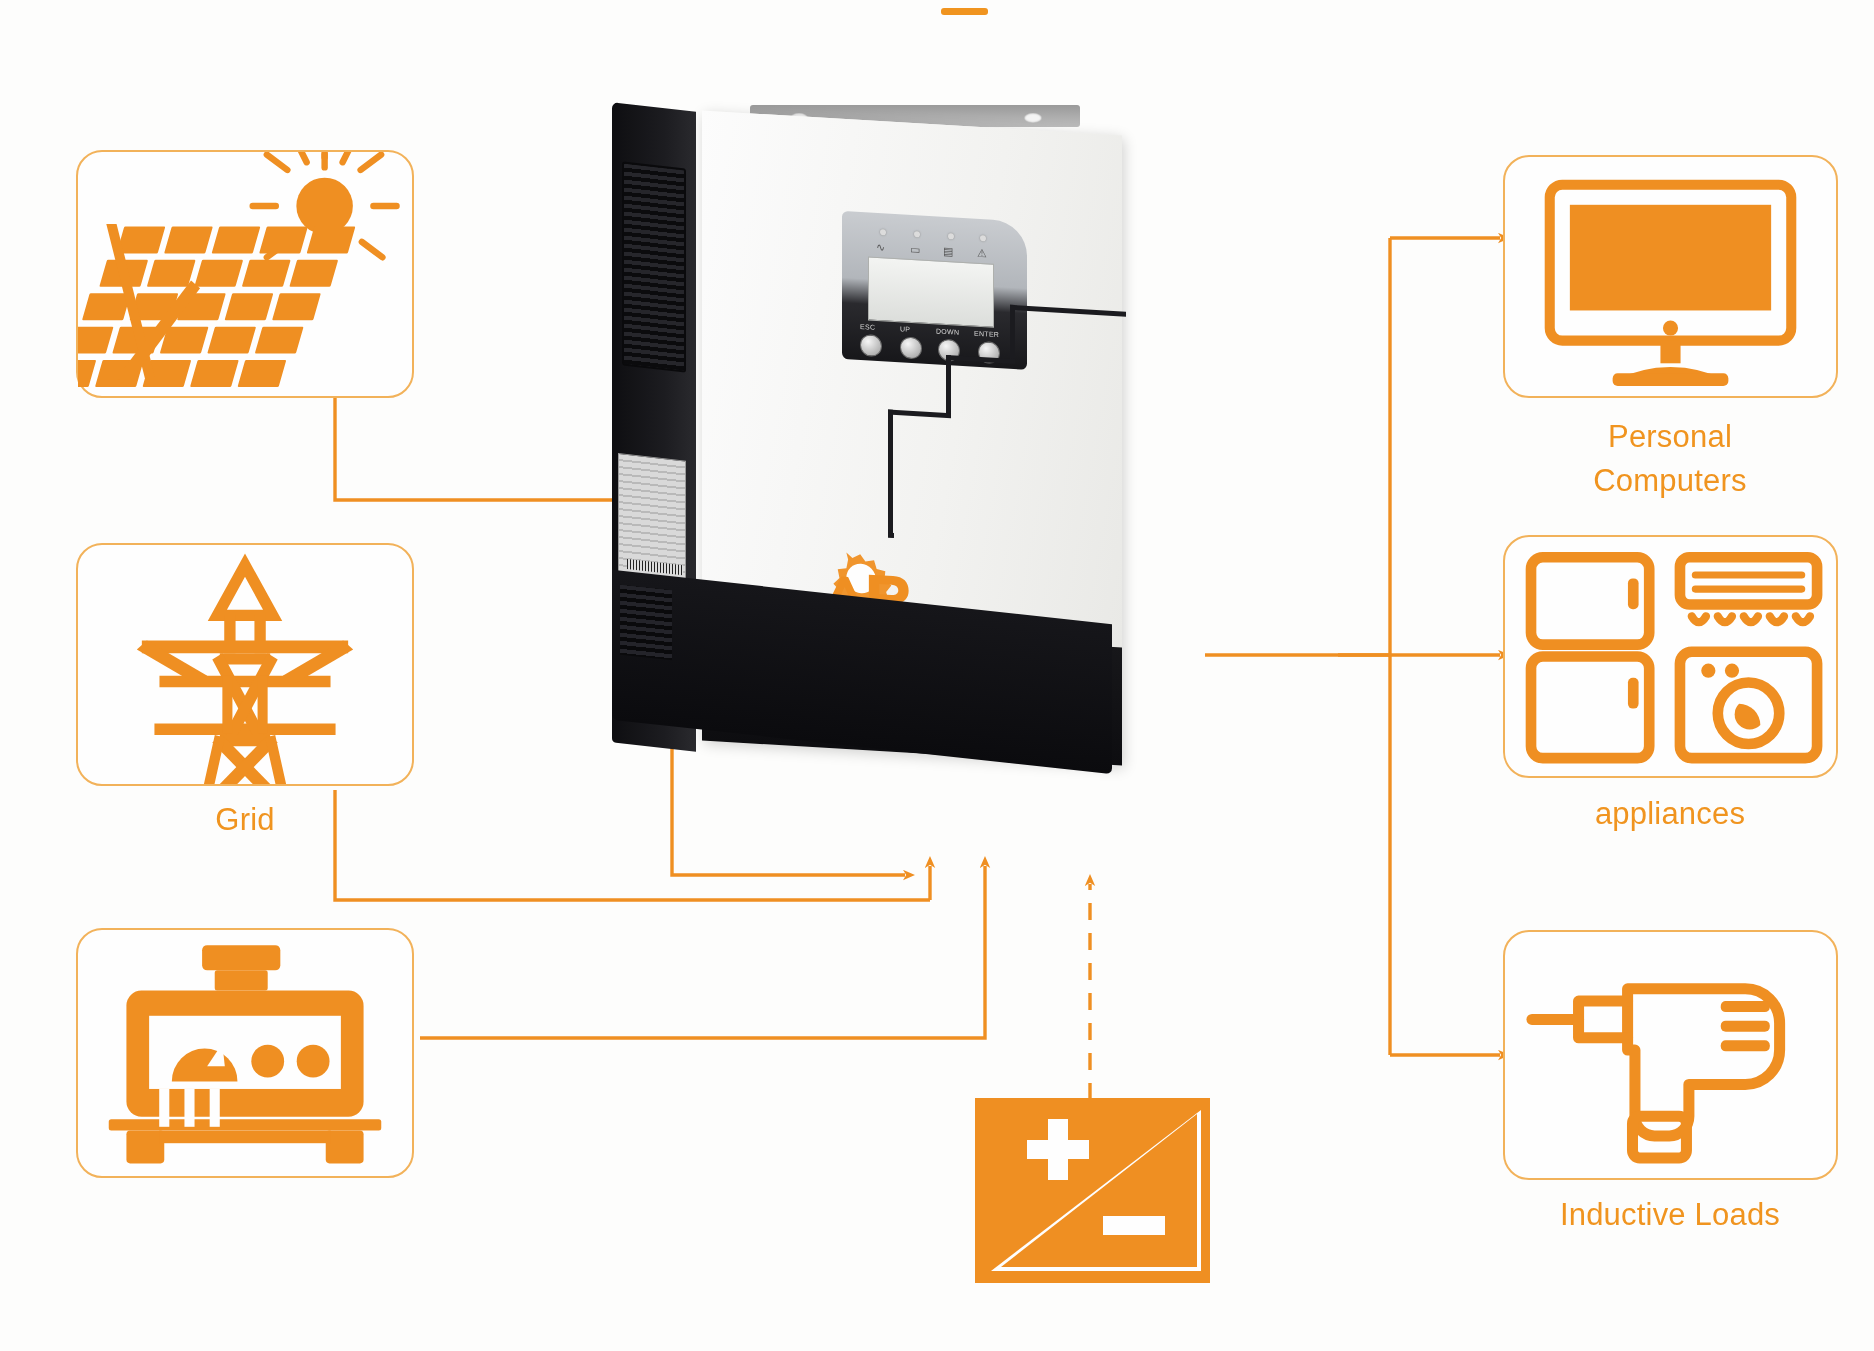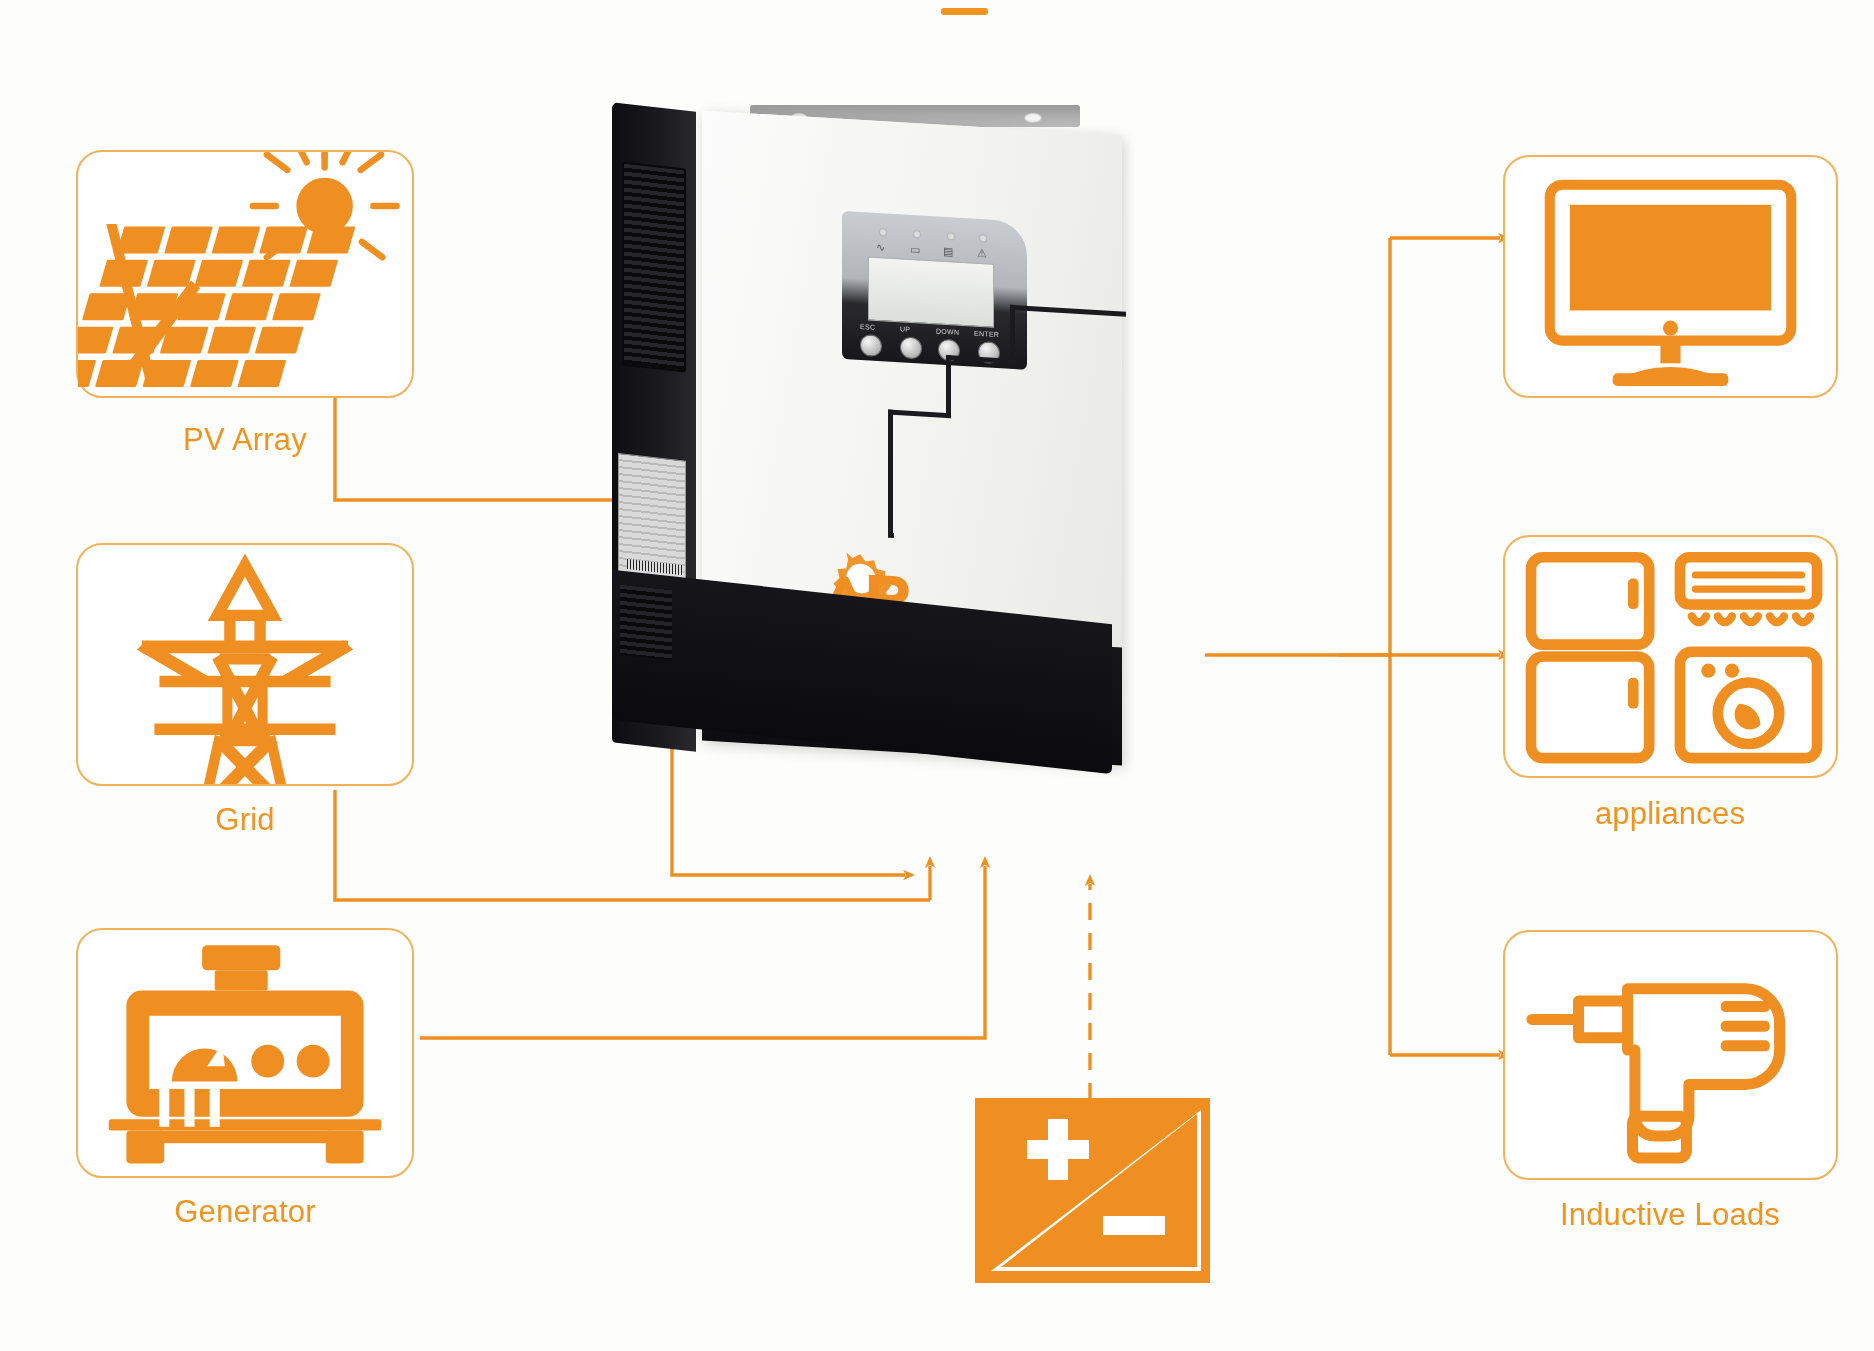--- a/index.html
+++ b/index.html
@@ -165,21 +165,20 @@
               <rect x="148" y="0" width="32" height="21" rx="1"></rect>
             </g>
           </g>
         </g>
 
         <path d="M22,56 L30,56 L60,176 L52,176 Z"></path>
         <path d="M30,176 L88,100 L95,106 L38,182 Z"></path>
       </g>
     </svg>
   </div>
-  <div class="cap" style="left:76px;top:420px;width:338px;">PV Array</div>
 
   <div class="card" style="left:76px;top:543px;width:338px;height:243px;">
     <svg viewBox="0 0 260 190" width="100%" height="100%">
       <g fill="none" stroke="#ef8f22" stroke-width="9" stroke-linejoin="miter">
         <path d="M130,16 L152,56 L108,56 Z"></path>
         <path d="M118,56 L118,86 M142,56 L142,86"></path>
       </g>
       <g fill="#ef8f22">
         <path d="M48,76 L212,76 L212,86 L48,86 Z"></path>
         <path d="M62,104 L198,104 L198,113 L62,113 Z"></path>
@@ -215,21 +214,20 @@
         <rect x="22" y="150" width="216" height="9" rx="2"></rect>
         <rect x="62" y="126" width="8" height="30" fill="#fefefe"></rect>
         <rect x="82" y="126" width="8" height="30" fill="#fefefe"></rect>
         <rect x="102" y="126" width="8" height="30" fill="#fefefe"></rect>
         <rect x="36" y="159" width="30" height="26" rx="3"></rect>
         <rect x="194" y="159" width="30" height="26" rx="3"></rect>
         <rect x="62" y="159" width="136" height="10"></rect>
       </g>
     </svg>
   </div>
-  <div class="cap" style="left:76px;top:1192px;width:338px;">Generator</div>
 
   <div class="inv">
     <div class="inv-bracket"></div>
     <div class="inv-leftcol">
       <div class="inv-vent"></div>
       <div class="inv-label">
         <div class="inv-barcode"></div>
       </div>
     </div>
     <div class="inv-body">
@@ -311,20 +309,24 @@
       </g>
       <rect x="50" y="38" width="160" height="84" fill="#ef8f22"></rect>
       <g fill="#ef8f22">
         <circle cx="130" cy="136" r="6"></circle>
         <rect x="122" y="146" width="16" height="18"></rect>
         <path d="M84,178 q46,-22 92,0 Z"></path>
         <rect x="84" y="172" width="92" height="10" rx="4"></rect>
       </g>
     </svg>
   </div>
+  <div class="cap" style="left:1490px;top:415px;width:360px;line-height:44px;">
+    <div>Personal</div>
+    <div>Computers</div>
+  </div>
 
   <div class="card" style="left:1503px;top:535px;width:335px;height:243px;">
     <svg viewBox="0 0 280 200" width="100%" height="100%">
       <g fill="none" stroke="#ef8f22" stroke-width="9" stroke-linejoin="round">
 
         <rect x="22" y="16" width="100" height="74" rx="10"></rect>
 
         <rect x="22" y="100" width="100" height="86" rx="10"></rect>
 
         <rect x="148" y="16" width="116" height="40" rx="8"></rect>

